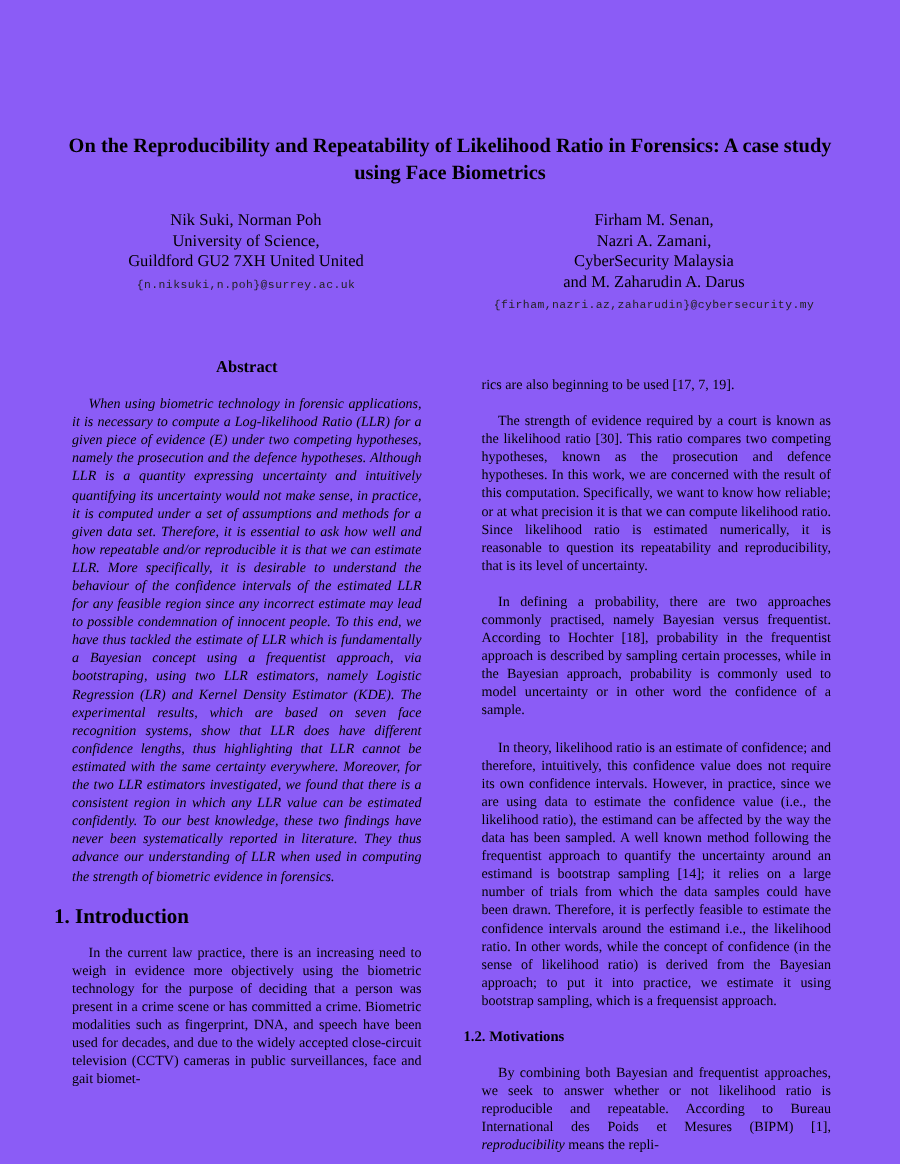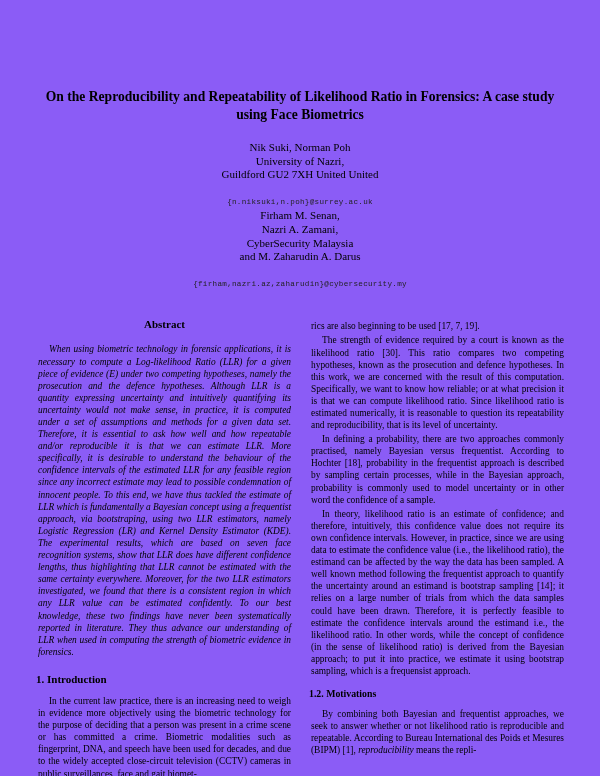--- a/index.html
+++ b/index.html
@@ -17,32 +17,31 @@
     margin: 88px 42px 0 42px;
     text-align: center;
     font-weight: bold;
     font-size: 13.6px;
     line-height: 18px;
     color: #000000;
   }
   .authors {
     display: flex;
     margin: 17px 28px 0 28px;
-    flex-direction: column;
   }
   .author-block {
     flex: 1;
     text-align: center;
     font-size: 11px;
     line-height: 13.6px;
     color: #000000;
   }
   .author-block .line { display: block; }
   .author-email {
-    margin-top: 14px;
+    margin-top: 3px;
     font-family: "Liberation Mono", "DejaVu Sans Mono", monospace;
     font-size: 7.6px;
     letter-spacing: 0.3px;
     color: #222222;
     white-space: nowrap;
   }
   .columns {
     display: flex;
     gap: 16px;
     margin: 27px 34px 0 36px;
@@ -54,26 +53,26 @@
     line-height: 12.1px;
     text-align: justify;
     color: #000000;
   }
   .abstract-heading {
     margin: 0 0 13px 0;
     text-align: center;
     font-size: 11px;
     font-weight: bold;
   }
-  .col p { margin: 2px; }
+  .col p { margin: 12px; }
   .col p.indent { text-indent: 11px; }
   .abstract-text { font-style: italic; }
   .section-heading {
     margin: 15px 0 10px 0;
-    font-size: 11px;
+    font-size: 14px;
     font-weight: bold;
     text-align: left;
   }
   .subsection-heading {
     margin: 11px 0 8px 0;
     font-size: 9.8px;
     font-weight: bold;
     text-align: left;
     padding-left: 19px;
     text-indent: -19px;
@@ -84,21 +83,21 @@
 </head>
 <body>
 
 <div class="page">
 
   <div class="title">On the Reproducibility and Repeatability of Likelihood Ratio in Forensics: A case study using Face Biometrics</div>
 
   <div class="authors">
     <div class="author-block">
       <span class="line">Nik Suki, Norman Poh</span>
-      <span class="line">University of Nazri,</span>
+      <span class="line">University of Science,</span>
       <span class="line">Guildford GU2 7XH United United</span>
       <div class="author-email">{n.niksuki,n.poh}@surrey.ac.uk</div>
     </div>
     <div class="author-block">
       <span class="line">Firham M. Senan,</span>
       <span class="line">Nazri A. Zamani,</span>
       <span class="line">CyberSecurity Malaysia</span>
       <span class="line">and M. Zaharudin A. Darus</span>
       <div class="author-email">{firham,nazri.az,zaharudin}@cybersecurity.my</div>
     </div>

